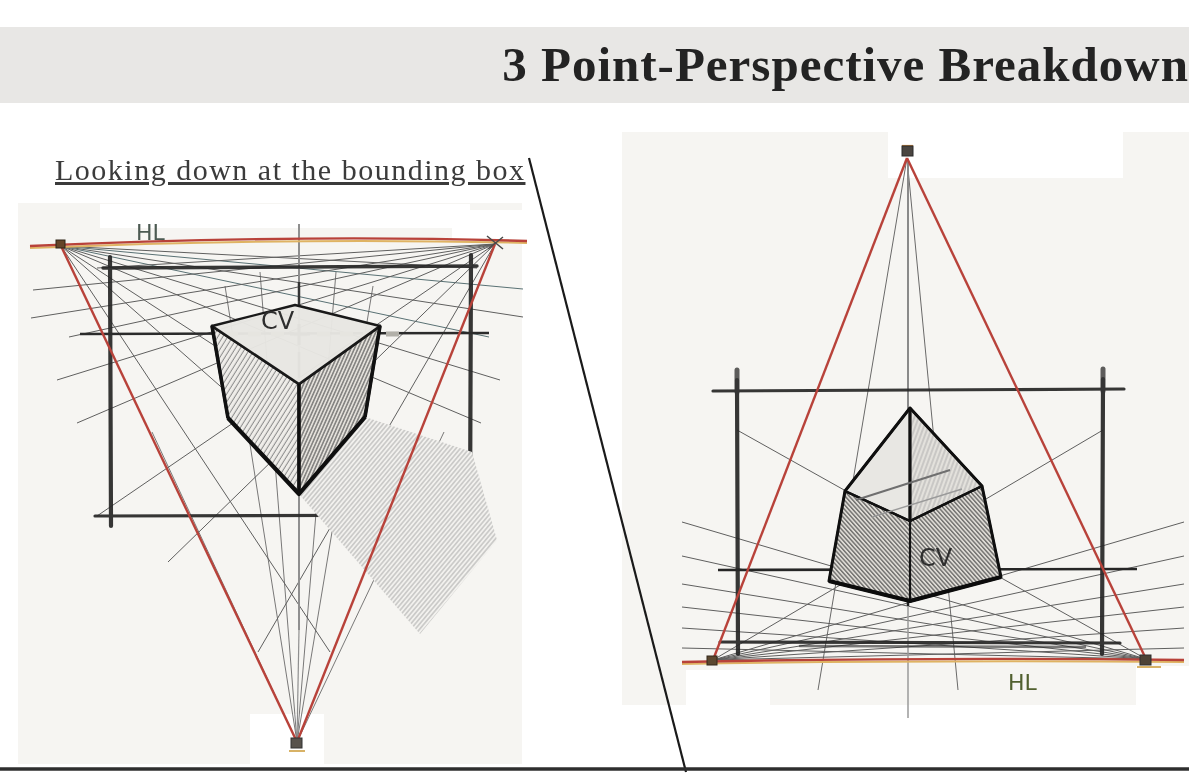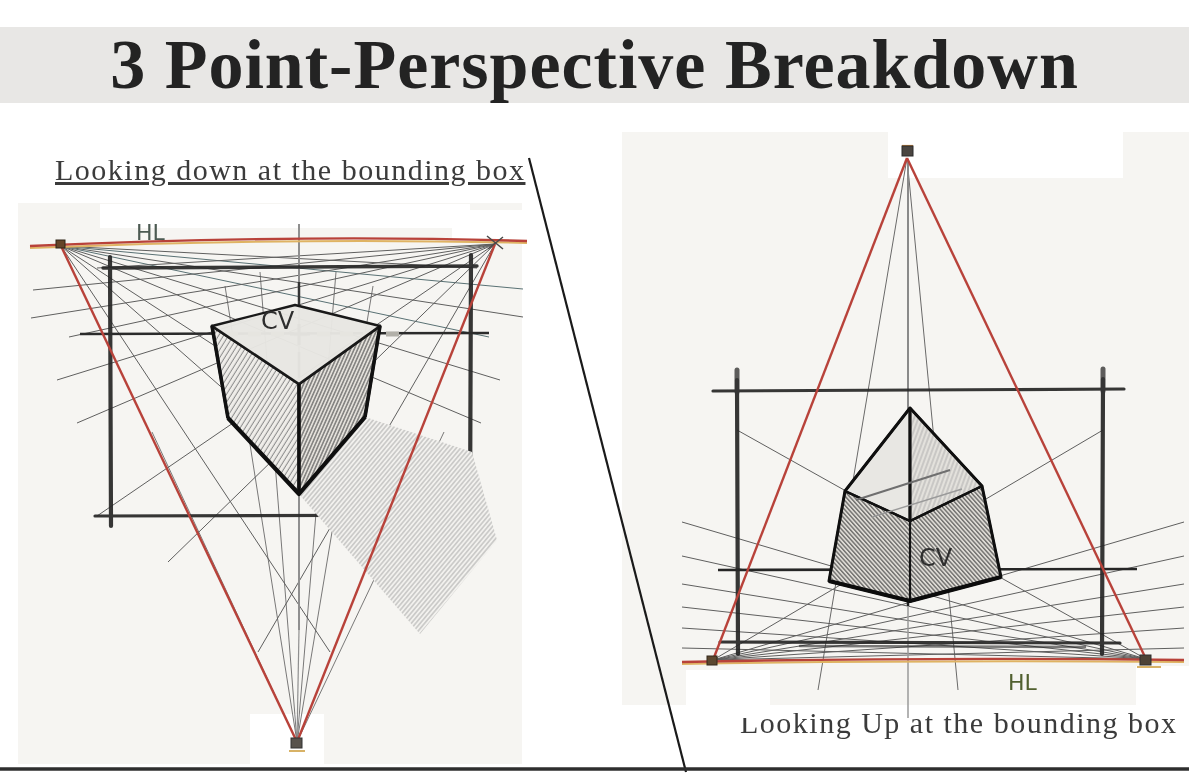--- a/index.html
+++ b/index.html
@@ -1,38 +1,37 @@
 <!DOCTYPE html>
 <html><head>
 <meta charset="utf-8">
 <style>
   html,body{margin:0;padding:0;background:#ffffff;}
   body{width:1189px;height:780px;overflow:hidden;}
   .stage{position:relative;width:1189px;height:780px;background:#ffffff;font-family:"Liberation Serif",serif;}
   .title-band{position:absolute;left:0;top:27px;width:1189px;height:76px;background:#e8e7e5;}
-  .title-band h1{margin:0;text-align:center;line-height:76px;font-size:70px;font-weight:600;
+  .title-band h1{margin:0;text-align:right;line-height:76px;font-size:49px;font-weight:600;
     color:#232323;letter-spacing:1px;font-family:"Liberation Serif",serif;}
   .caption{position:absolute;font-size:30px;color:#3b3b3b;letter-spacing:1.5px;white-space:nowrap;
     font-family:"Liberation Serif",serif;}
   .caption.left{left:55px;top:153px;text-decoration:underline;}
   .caption.right{left:740px;top:706px;}
   svg{position:absolute;left:0;top:0;}
   svg text{font-family:"DejaVu Sans","Liberation Sans",sans-serif;}
 </style>
 </head>
 <body>
 
 <div class="stage">
 
   <div class="title-band">
     <h1>3 Point-Perspective Breakdown</h1>
   </div>
 
   <div class="caption left">Looking down at the bounding box</div>
-  <div class="caption right">Looking Up at the bounding box</div>
 
   <svg width="1189" height="780" viewBox="0 0 1189 780">
     <defs>
       <pattern id="hA" width="4.2" height="4.2" patternUnits="userSpaceOnUse" patternTransform="rotate(32)">
         <path d="M2,0 V4.2" stroke="#8a8a8a" stroke-width="1"></path>
       </pattern>
       <pattern id="hB" width="3.2" height="3.2" patternUnits="userSpaceOnUse" patternTransform="rotate(24)">
         <path d="M1.6,0 V3.2" stroke="#555555" stroke-width="1.05"></path>
       </pattern>
       <pattern id="hS" width="3.4" height="3.4" patternUnits="userSpaceOnUse" patternTransform="rotate(40)">

